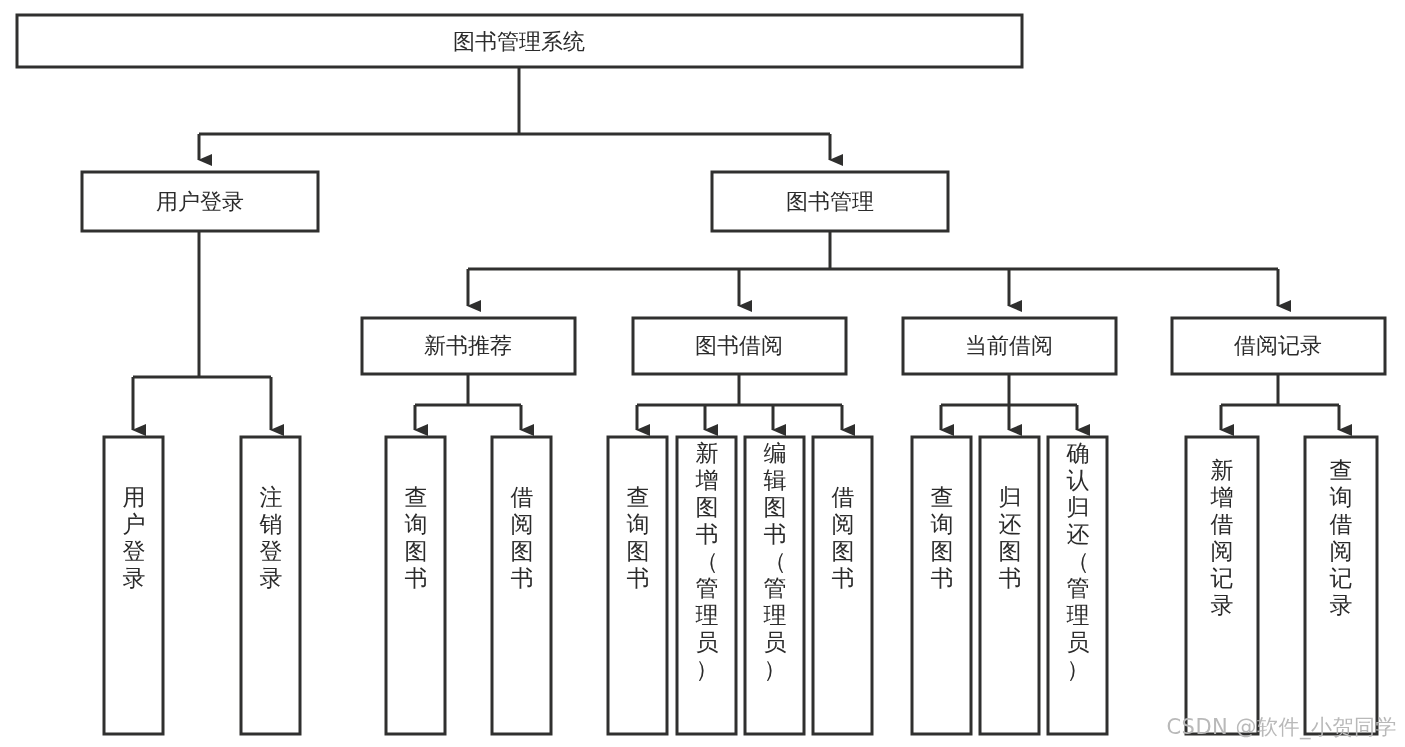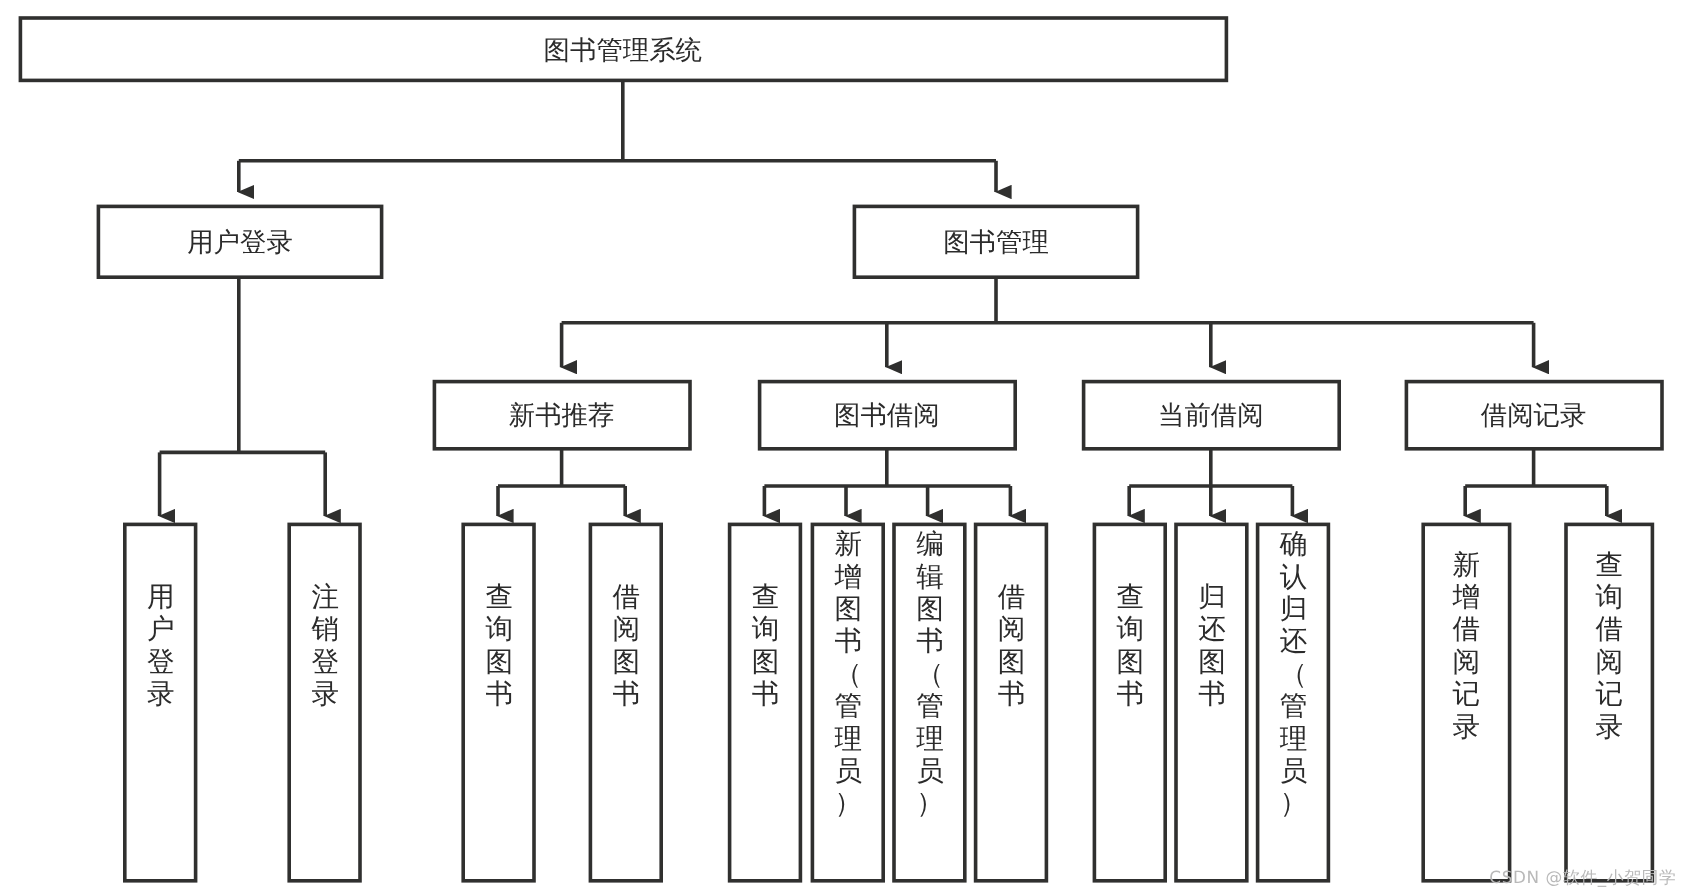--- a/index.html
+++ b/index.html
@@ -53,21 +53,21 @@
     font-family: "DejaVu Sans", "Liberation Sans", sans-serif;
     font-size: 23px;
     fill: #2b2b2b;
     text-anchor: middle;
   }
   .watermark {
     position: absolute;
     right: 8px;
     bottom: 6px;
     font-family: "DejaVu Sans", "Liberation Sans", sans-serif;
-    font-size: 14px;
+    font-size: 21px;
     color: #b9b9b9;
     letter-spacing: 0.5px;
     white-space: nowrap;
     user-select: none;
   }
 </style>
 </head>
 <body>
 
 <div id="canvas">

